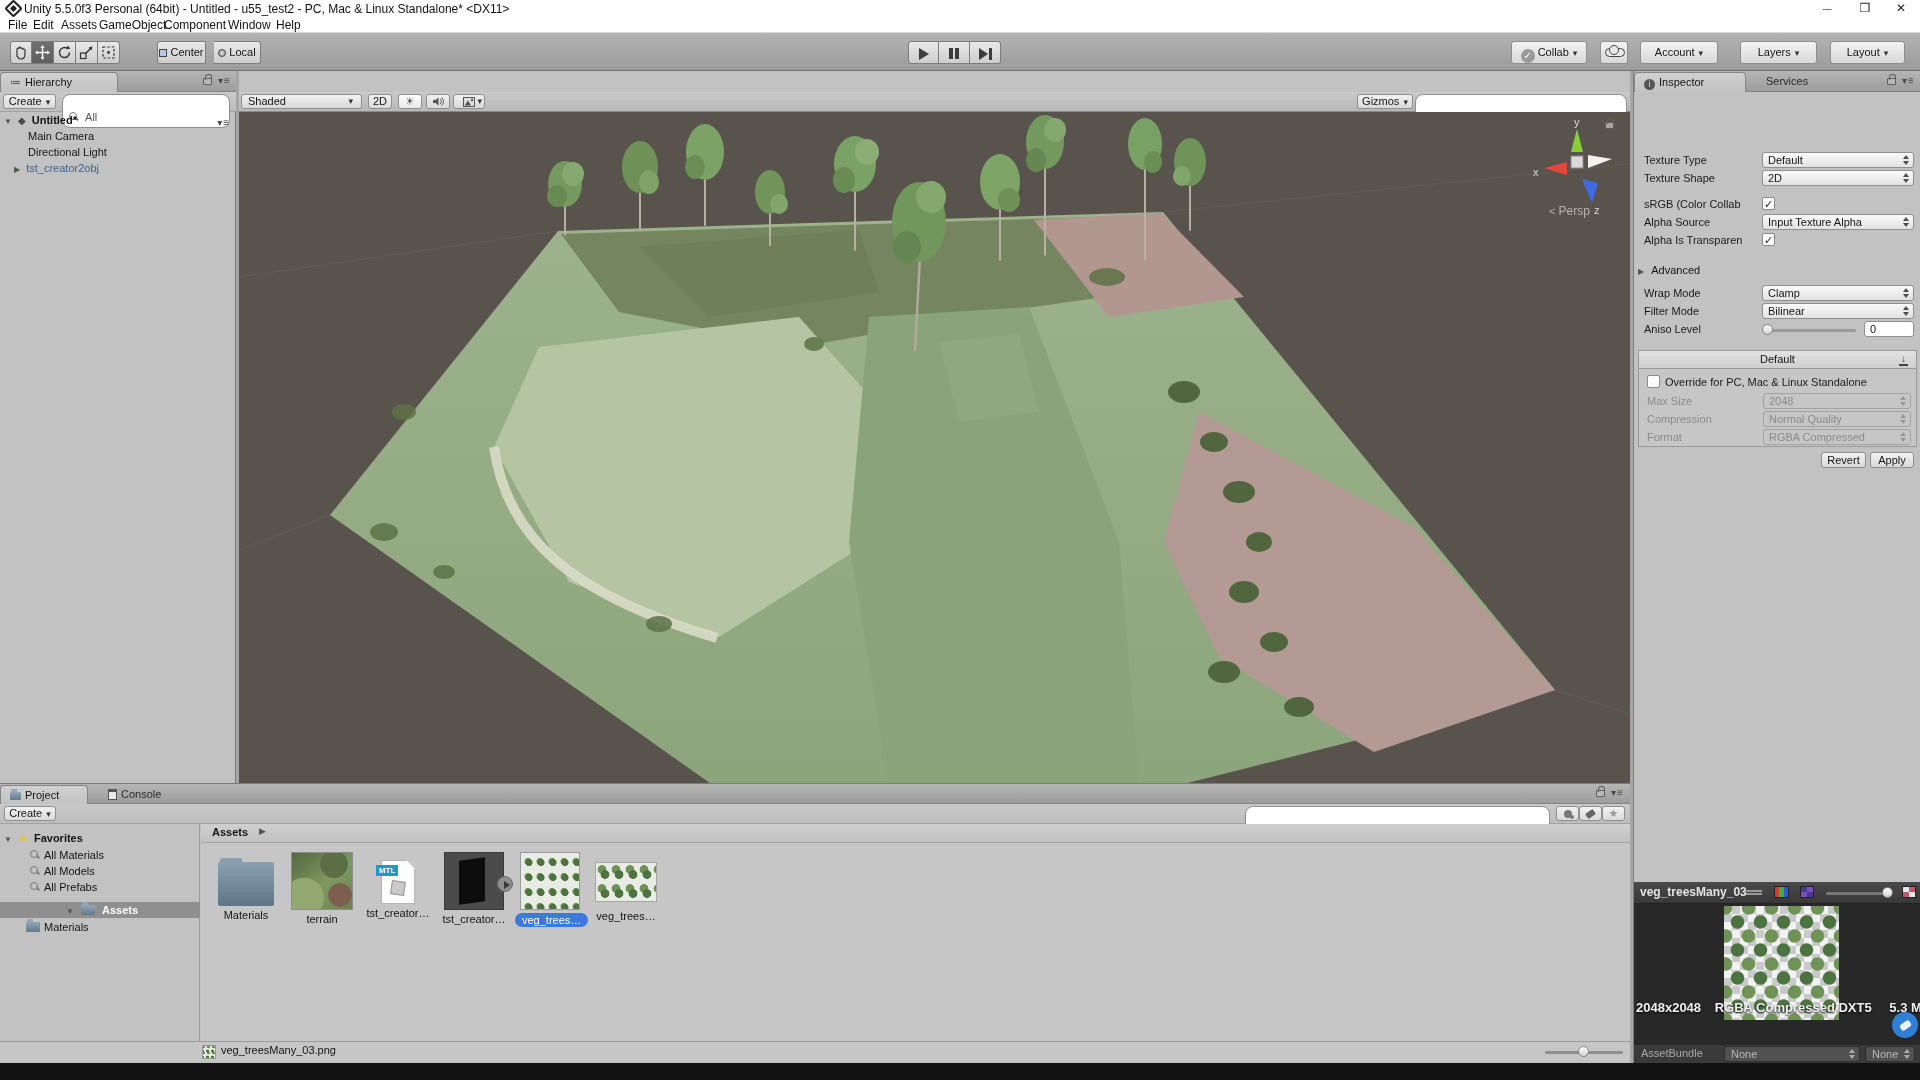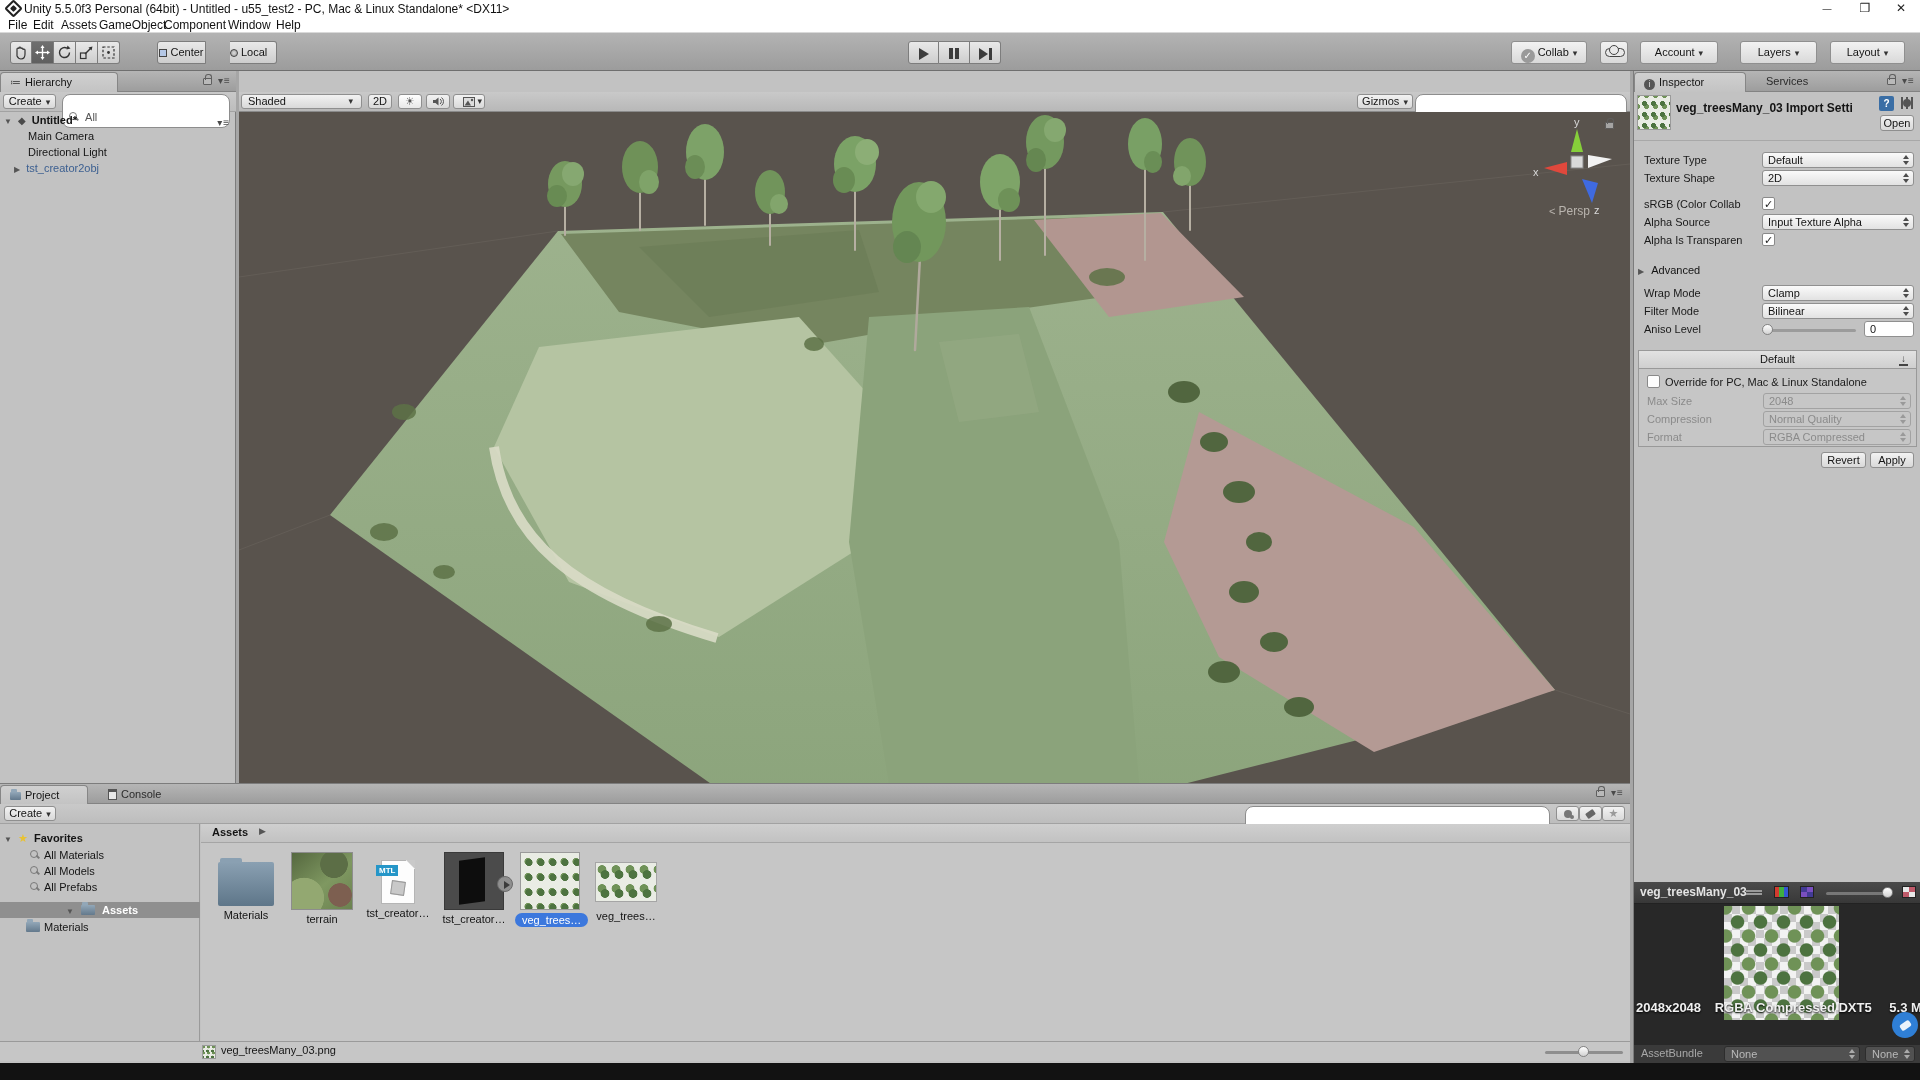--- a/index.html
+++ b/index.html
@@ -193,21 +193,21 @@
     <div class="tbtn last" style="left:98px; top:8px; width:22px;">
       <svg class="ticon" width="15" height="15" viewBox="0 0 15 15">
         <rect x="2" y="2" width="11" height="11" fill="none" stroke="#333" stroke-width="1.2" stroke-dasharray="2.5,1.8"></rect>
         <circle cx="7.5" cy="7.5" r="1.4" fill="#333"></circle>
       </svg>
     </div>
 
     <div class="tbtn first" style="left:157px; top:8px; width:49px; font-size:11px; color:#141414; line-height:21px; text-align:center;">
       <span style="display:inline-block;width:8px;height:8px;border:1px solid #444;background:#b5c8e6;vertical-align:-1px;margin-right:3px;"></span><span>Center</span>
     </div>
-    <div class="tbtn last" style="left:230px; top:8px; width:47px; font-size:11px; color:#141414; line-height:21px; ">
+    <div class="tbtn last" style="left:214px; top:8px; width:47px; font-size:11px; color:#141414; line-height:21px; text-align:center;">
       <span style="display:inline-block;width:8px;height:8px;border:1px solid #444;border-radius:50%;background:radial-gradient(#ddd,#999);vertical-align:-1px;margin-right:3px;"></span><span>Local</span>
     </div>
 
     <div class="tbtn first" style="left:908px; top:8px; width:31px;">
       <span style="display:block;margin:6px auto 0;width:0;height:0;border-left:10px solid #3c3c3c;border-top:6px solid transparent;border-bottom:6px solid transparent;"></span>
     </div>
     <div class="tbtn" style="left:939px; top:8px; width:31px;">
       <span style="display:block;margin:6px auto 0;width:10px;height:11px;border-left:4px solid #3c3c3c;border-right:4px solid #3c3c3c;"></span>
     </div>
     <div class="tbtn last" style="left:970px; top:8px; width:31px;">
@@ -418,27 +418,20 @@
   <div class="inspector">
     <div class="tabstrip" style="left:0;top:0;width:287px;height:21px;">
       <div class="tab" style="left:0;width:112px;">
         <span style="display:inline-block;width:11px;height:11px;border-radius:50%;background:#555;color:#ddd;font-size:9px;line-height:11px;text-align:center;margin-right:4px;vertical-align:-1px;">i</span><span>Inspector</span>
       </div>
       <div class="tab-inactive" style="left:132px;">Services</div>
       <span class="lockico" style="left:253px;top:7px;"></span>
       <span class="panemenu" style="left:268px;top:4px;"></span>
     </div>
 
-    <div class="abs" style="left:0;top:21px;width:287px;height:49px;border-bottom:1px solid #a8a8a8;">
-      <div class="abs treedots" style="left:3px;top:3px;width:34px;height:35px;border:1px solid #9a9a9a;background-size:9px 11px,9px 11px;"></div>
-      <div class="abs" style="left:42px;top:9px;font-size:12px;font-weight:bold;color:#141414;white-space:nowrap;width:198px;overflow:hidden;">veg_treesMany_03 Import Setti</div>
-      <div class="abs" style="left:245px;top:4px;width:15px;height:15px;background:#3a6ea5;border-radius:2px;color:#fff;font-size:10px;font-weight:bold;text-align:center;line-height:15px;">?</div>
-      <span class="gearico" style="position:absolute;left:267px;top:5px;"></span>
-      <div class="ubtn" style="left:246px;top:23px;width:34px;height:16px;line-height:14px;">Open</div>
-    </div>
 
     <span class="ilabel" style="top:81px;">Texture Type</span>
     <div class="dd" style="left:128px;top:81px;width:152px;">
       <span>Default</span><span class="dar"></span>
     </div>
     <span class="ilabel" style="top:99px;">Texture Shape</span>
     <div class="dd" style="left:128px;top:99px;width:152px;">
       <span>2D</span><span class="dar"></span>
     </div>
     <span class="ilabel" style="top:125px;">sRGB (Color Collab</span>

